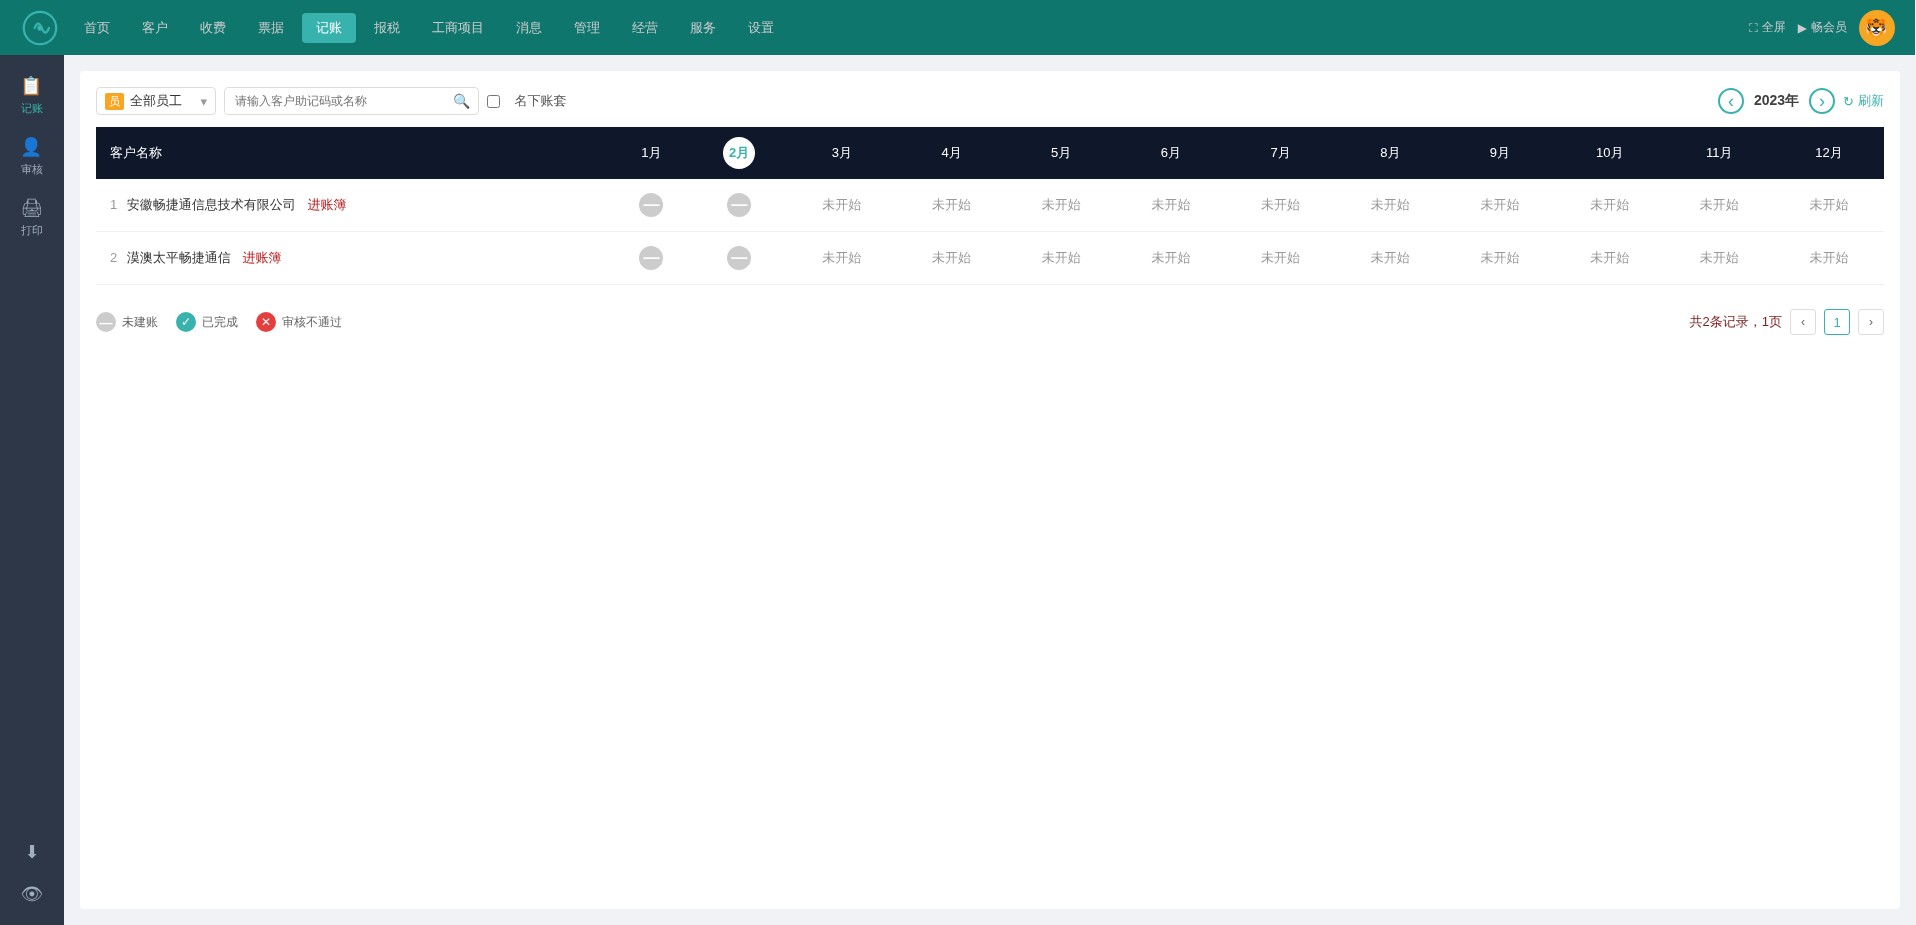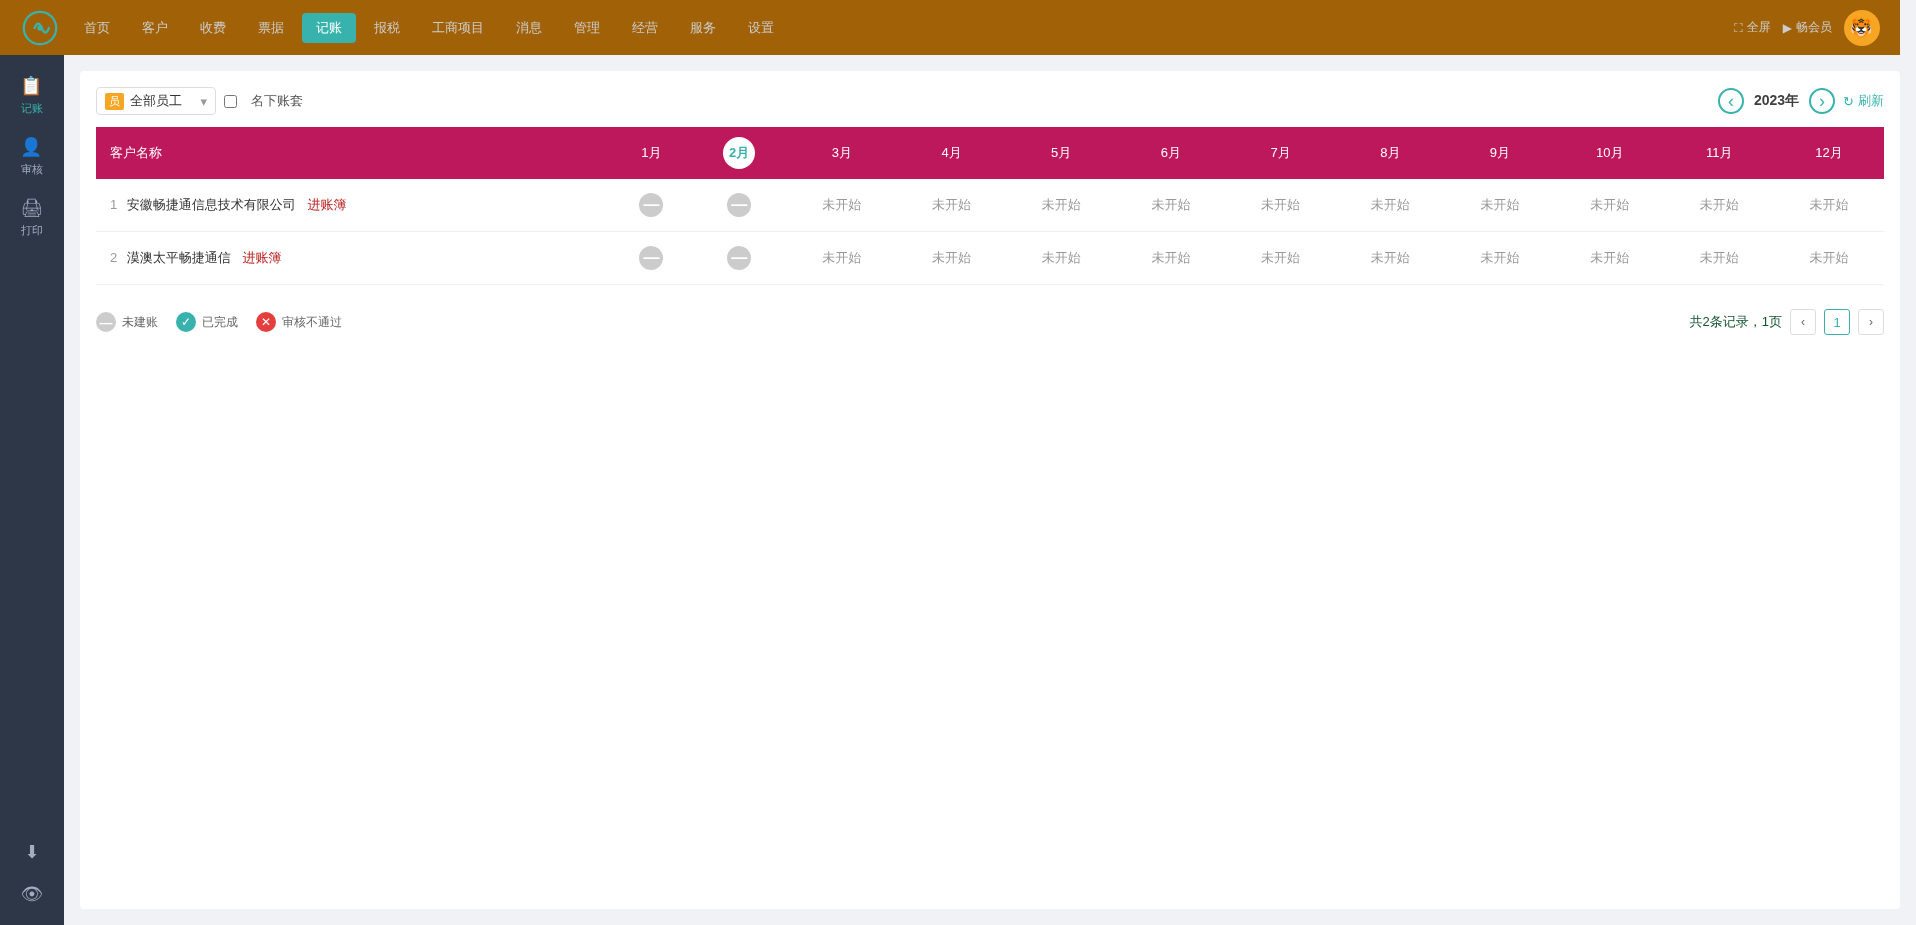--- a/index.html
+++ b/index.html
@@ -1,26 +1,26 @@
 <!DOCTYPE html>
 <html><head>
   <meta charset="utf-8">
   <style>
     * { box-sizing: border-box; margin: 0; padding: 0; }
     body { font-family: 'Microsoft YaHei', Arial, sans-serif; font-size: 13px; background: #f0f2f5; color: #333; }
 
     
     .top-nav {
       height: 55px;
-      background: #a16207;
+      background: #0f766e;
       display: flex;
       align-items: center;
       padding: 0 10px;
       position: fixed;
-      top: 0; left: 0; right: 16px;
+      top: 0; left: 0; right: 1px;
       z-index: 100;
     }
     .top-nav-logo {
       width: 60px;
       display: flex;
       align-items: center;
       justify-content: center;
     }
     .logo-svg { width: 36px; height: 36px; }
     .top-nav-items {
@@ -210,21 +210,21 @@
       gap: 4px;
     }
 
     
     .data-table {
       width: 100%;
       border-collapse: collapse;
       font-size: 13px;
     }
     .data-table thead tr {
-      background: #be185d;
+      background: #0f172a;
       color: #fff;
     }
     .data-table thead th {
       padding: 10px 8px;
       text-align: center;
       font-weight: normal;
       white-space: nowrap;
     }
     .data-table thead th:first-child {
       text-align: left;
@@ -317,21 +317,21 @@
       color: #fff;
       font-size: 12px;
     }
     .pagination {
       display: flex;
       align-items: center;
       gap: 8px;
       font-size: 13px;
       color: #666;
     }
-    .page-info { font-size: 13px; color: #14532d; }
+    .page-info { font-size: 13px; color: #7f1d1d; }
     .page-btn {
       width: 26px; height: 26px;
       border: 1px solid #ddd;
       border-radius: 3px;
       background: none;
       cursor: pointer;
       display: flex;
       align-items: center;
       justify-content: center;
       color: #666;
@@ -416,20 +416,24 @@
 </div>
 
 <div class="main-content">
   <div class="content-panel">
 
     <div class="toolbar">
       <div class="employee-select">
         <span class="employee-badge">员</span>
         <span>全部员工</span>
         <span style="color:#999; margin-left:auto;">▾</span>
+      </div>
+      <div class="search-box">
+        <input class="search-input" type="text" placeholder="请输入客户助记码或名称" style="">
+        <button class="search-btn">🔍</button>
       </div>
       <label class="checkbox-label">
         <input type="checkbox" style="">
         <span>名下账套</span>
       </label>
       <div class="year-nav">
         <button class="year-arrow">‹</button>
         <span class="year-text">2023年</span>
         <button class="year-arrow">›</button>
       </div>

